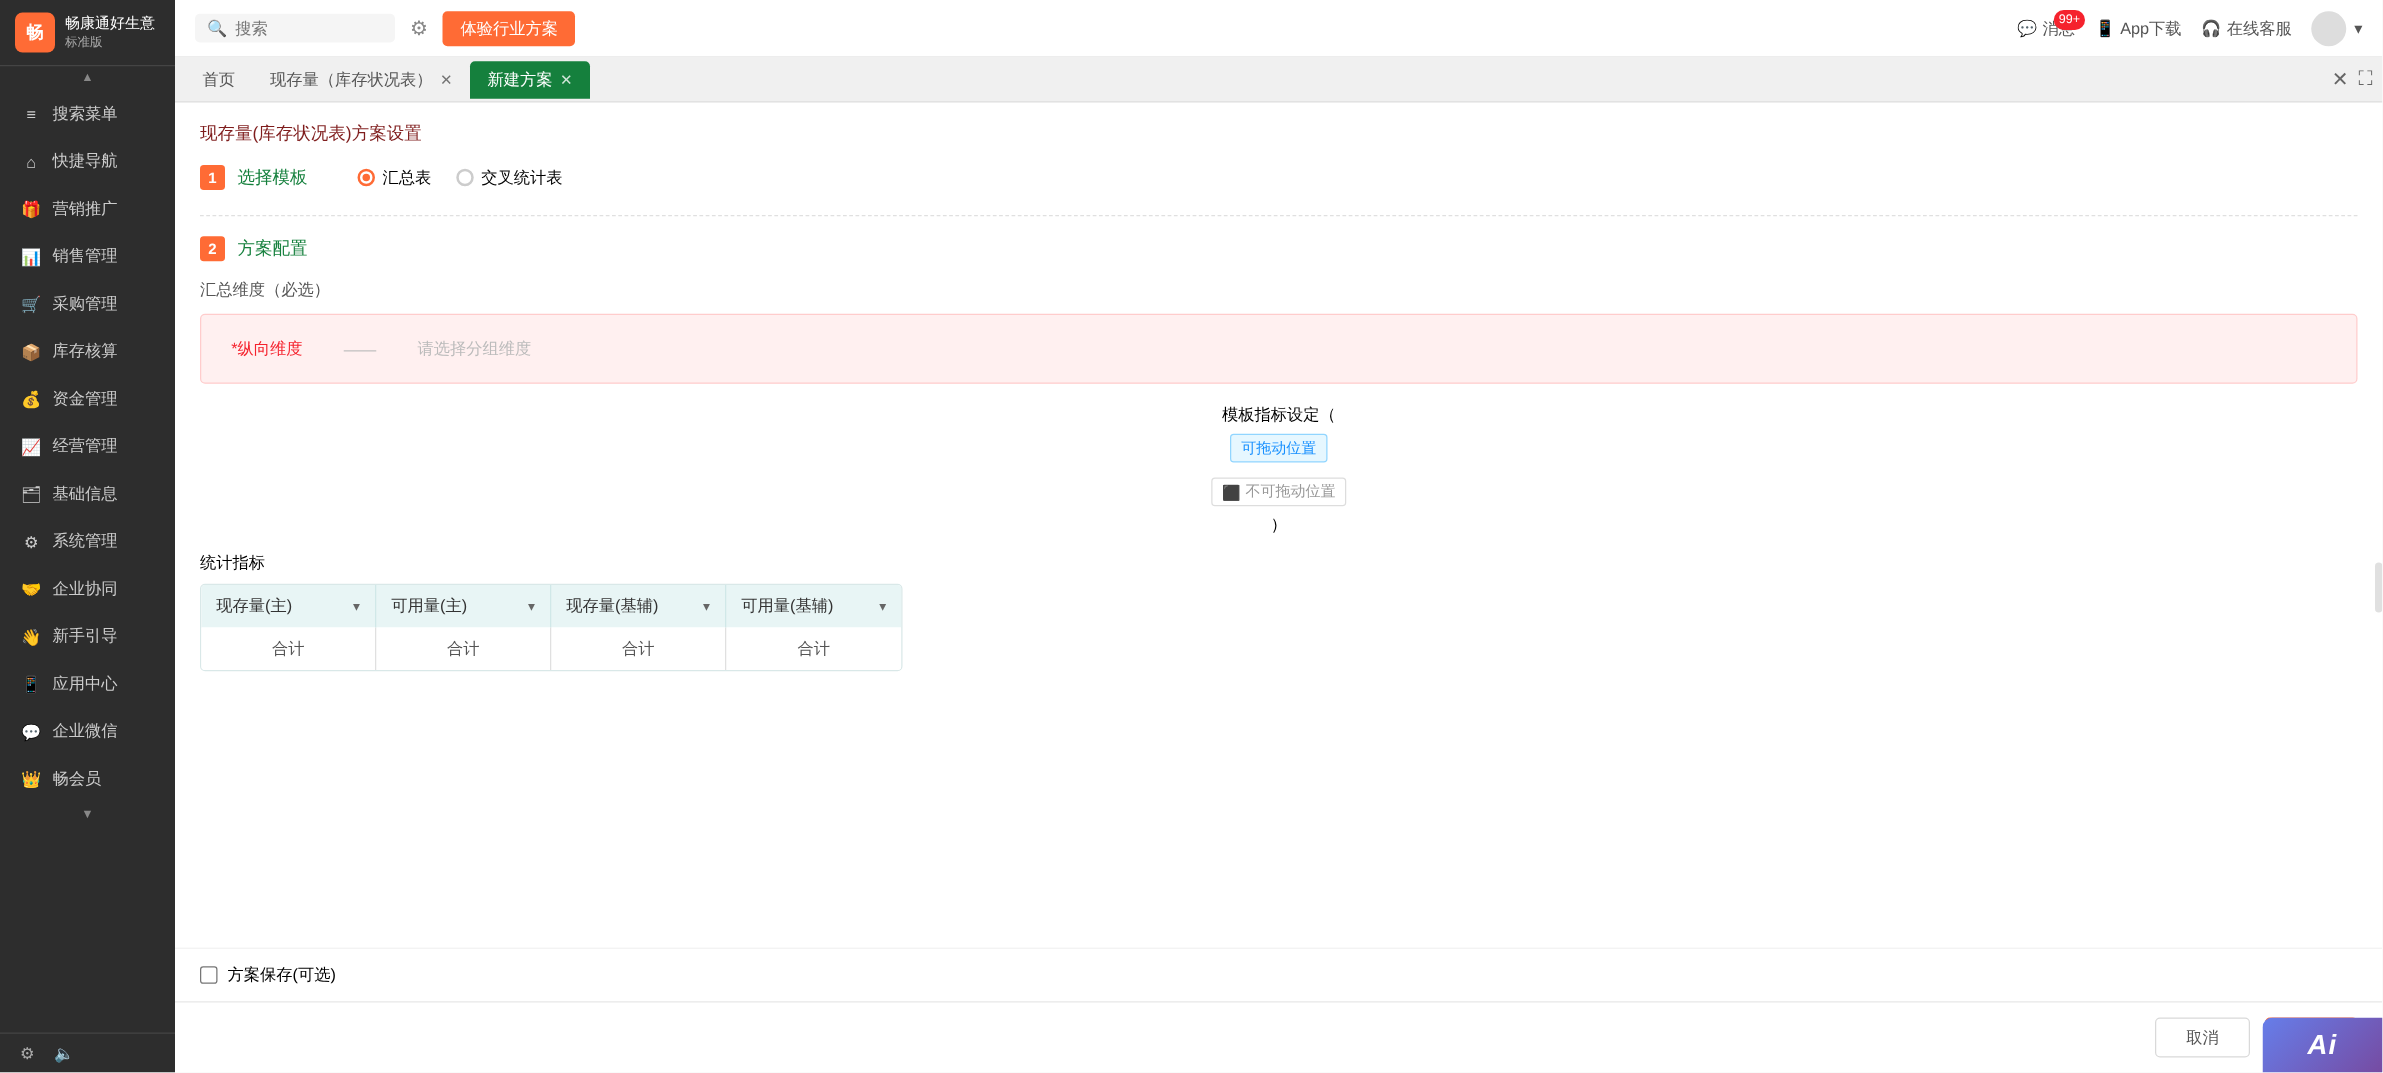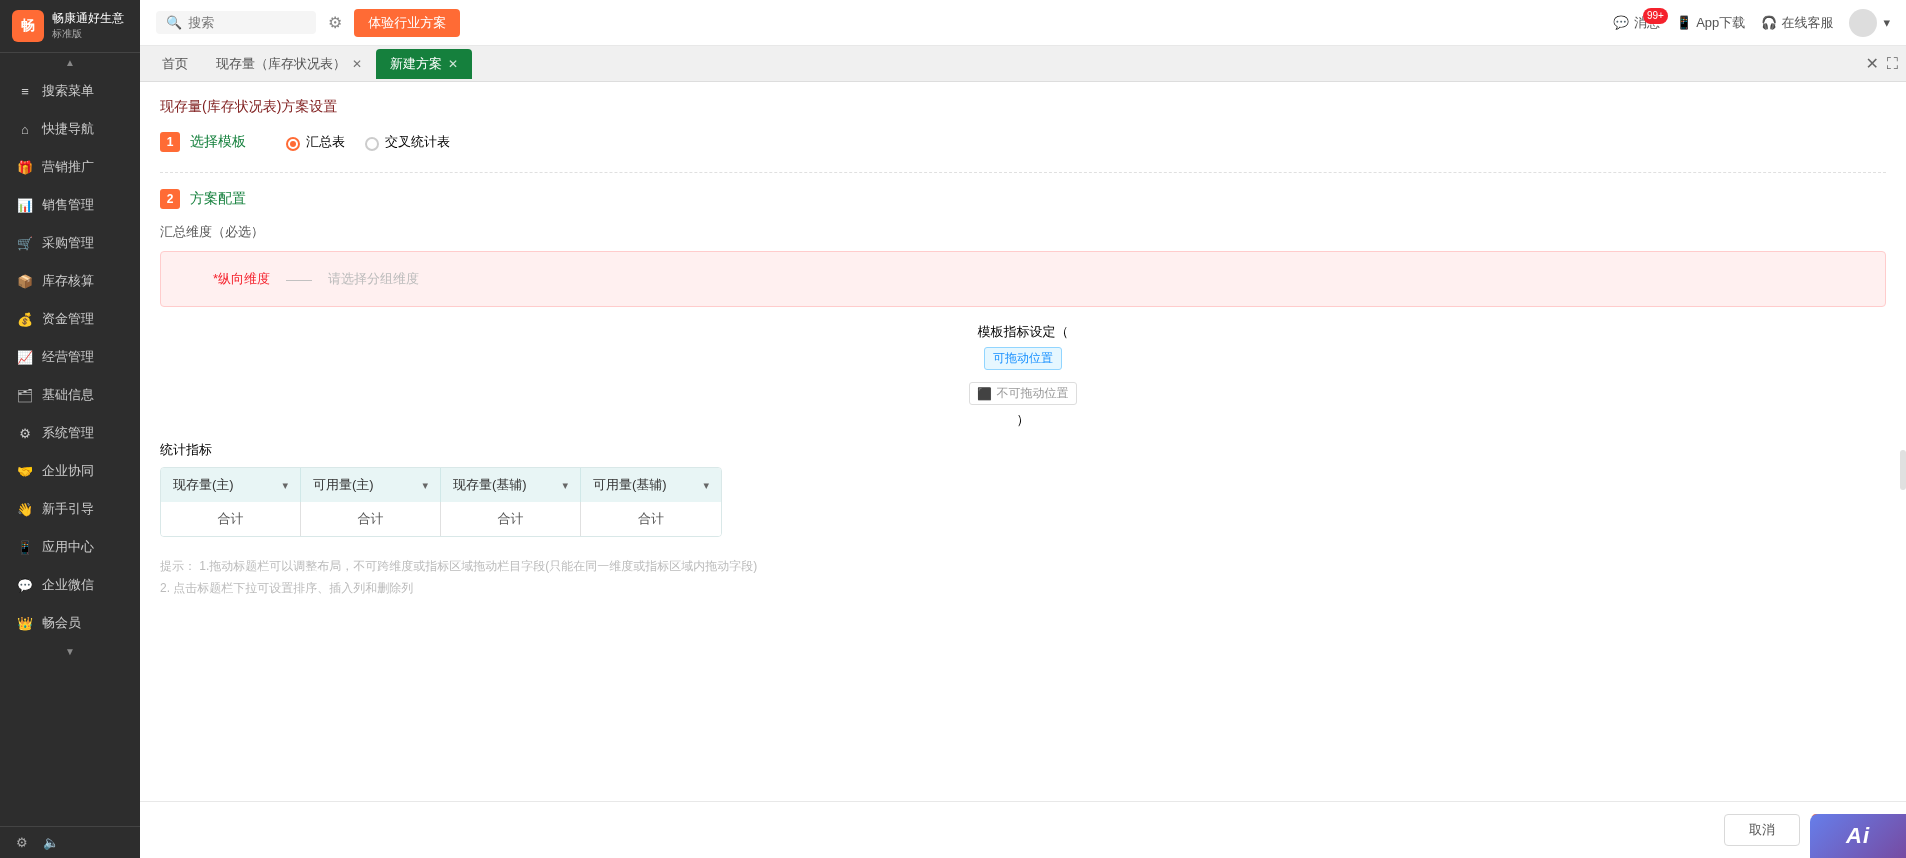--- a/index.html
+++ b/index.html
@@ -159,21 +159,21 @@
       color: white;
       border-radius: 3px;
       display: flex; align-items: center; justify-content: center;
       font-size: 12px; font-weight: bold; flex-shrink: 0;
     }
     .section-title { font-size: 14px; font-weight: 500; color: #15803d; }
 
     .template-options {
       display: flex; align-items: center; gap: 20px; margin-left: 30px;
     }
-    .radio-option { display: flex; align-items: flex-end; gap: 6px; cursor: pointer; }
+    .radio-option { display: flex; align-items: center; gap: 6px; cursor: pointer; }
     .radio-circle {
       width: 14px; height: 14px; border-radius: 50%; border: 2px solid #ccc;
       display: flex; align-items: center; justify-content: center;
     }
     .radio-circle.selected { border-color: #ff6b35; }
     .radio-circle.selected::after {
       content: '';
       width: 6px; height: 6px; background: #ff6b35; border-radius: 50%;
     }
 
@@ -184,21 +184,21 @@
     .config-label { font-size: 13px; color: #555; margin-bottom: 10px; }
 
     .dimension-box {
       background: #fff0f0;
       border: 1px solid #ffcccc;
       border-radius: 4px;
       padding: 18px 24px;
       margin-bottom: 16px;
     }
     .dimension-row {
-      display: flex; align-items: center; gap: 16px; margin-left: 28px;
+      display: flex; align-items: center; gap: 33px;
     }
     .dimension-label { color: #f5222d; font-size: 13px; }
     .dimension-divider { color: #bbb; }
     .dimension-placeholder { color: #bbb; font-size: 13px; }
 
     
     .indicator-settings {
       display: flex; align-items: center; gap: 6px; margin-bottom: 12px; flex-direction: column;
     }
     .draggable-badge {
@@ -517,33 +517,30 @@
                 </div>
                 <div class="stats-table-body">
                   <div class="stats-cell">合计</div>
                   <div class="stats-cell">合计</div>
                   <div class="stats-cell">合计</div>
                   <div class="stats-cell">合计</div>
                 </div>
               </div>
             </div>
 
-            <div class="tips-area">
-              <div>
-                <span>提示：</span>
-                <span>1.拖动标题栏可以调整布局，不可跨维度或指标区域拖动栏目字段(只能在同一维度或指标区域内拖动字段)</span>
-              </div>
-              <div>2. 点击标题栏下拉可设置排序、插入列和删除列</div>
-            </div>
           </div>
         </div>
 
       </div>
     </div>
 
+    <div class="save-option">
+      <input type="checkbox" class="checkbox" style="">
+      <span>方案保存(可选)</span>
+    </div>
 
     <div class="bottom-bar">
       <button class="cancel-btn">取消</button>
       <button class="confirm-btn">查询</button>
     </div>
 
     <div class="resize-handle"></div>
   </div>
 </div>
 

